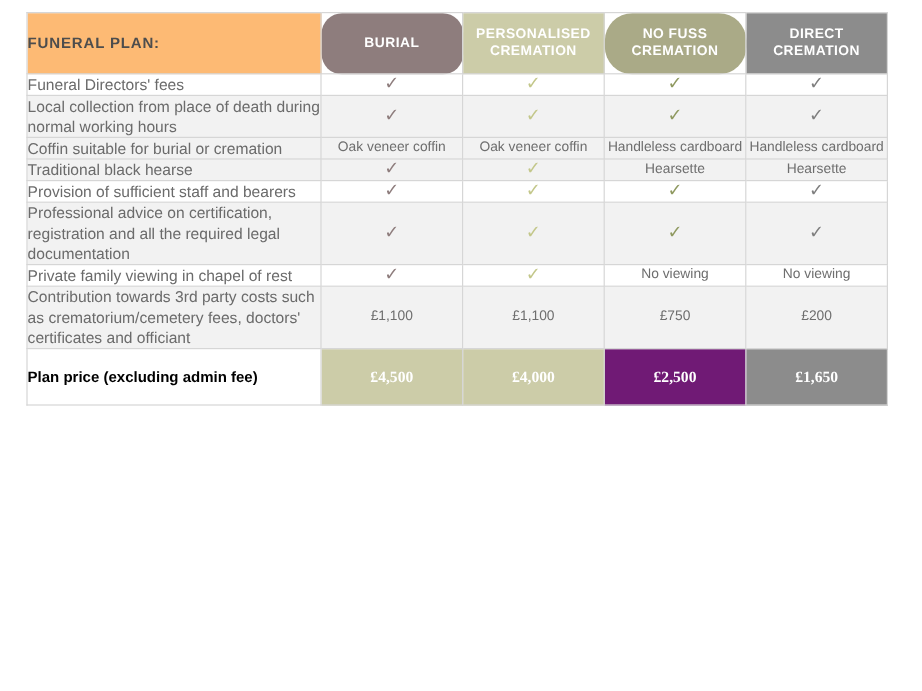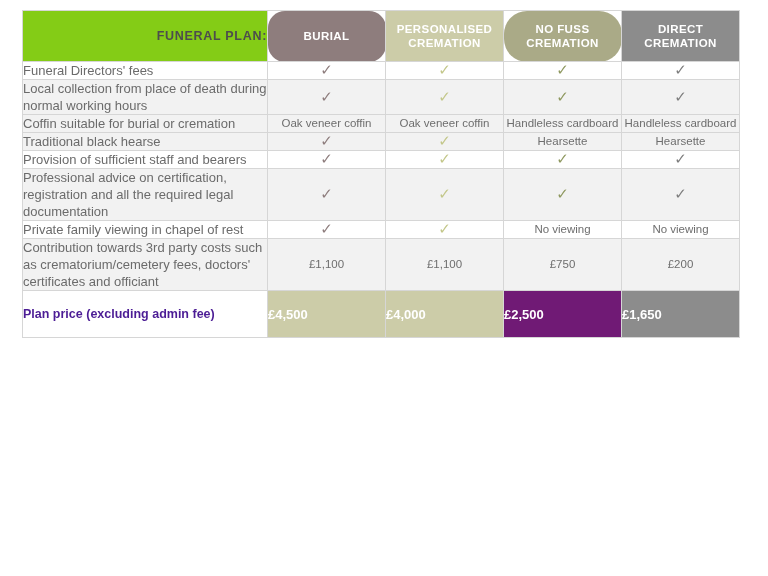--- a/index.html
+++ b/index.html
@@ -30,28 +30,28 @@
     padding: 0;
     vertical-align: middle;
   }
 
   
   col.c-label { width: 245px; }
   col.c-data  { width: 118px; }
 
   
   .hdr-label {
-    background: #84cc16;
+    background: #fdba74;
     color: #4d4d4d;
     font-size: 12.5px;
     font-weight: bold;
     letter-spacing: 0.7px;
     padding: 10px 12px;
     height: 50px;
-    text-align: right;
+    text-align: left;
   }
 
   .hdr-col {
     color: #ffffff;
     font-size: 11.5px;
     font-weight: bold;
     letter-spacing: 0.4px;
     line-height: 14px;
     text-align: center;
     height: 50px;
@@ -82,36 +82,37 @@
   .check {
     font-size: 15px;
     line-height: 15px;
     font-weight: normal;
     display: inline-block;
   }
 
   
   .price-label {
     background: #ffffff;
-    color: #4c1d95;
+    color: #000000;
     font-size: 12.5px;
     font-weight: bold;
     padding: 14px 12px;
     text-align: left;
     height: 46px;
   }
 
   .price-val {
     color: #ffffff;
     font-size: 13px;
     font-weight: bold;
-    text-align: left;
+    text-align: center;
     height: 46px;
     padding: 14px 6px;
     border-color: #d6d6d6;
+    font-family: Liberation Serif, serif;
   }
 </style>
 </head>
 <body>
 
 <div id="table-wrap">
   <table class="compare">
     <colgroup>
       <col class="c-label">
       <col class="c-data">

